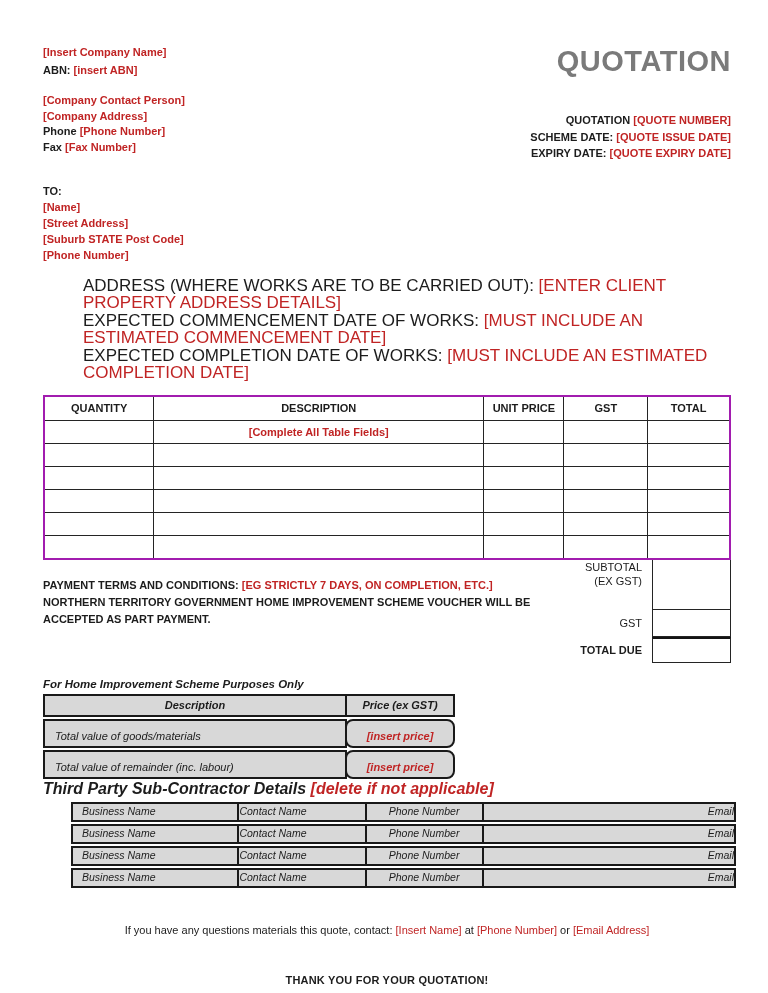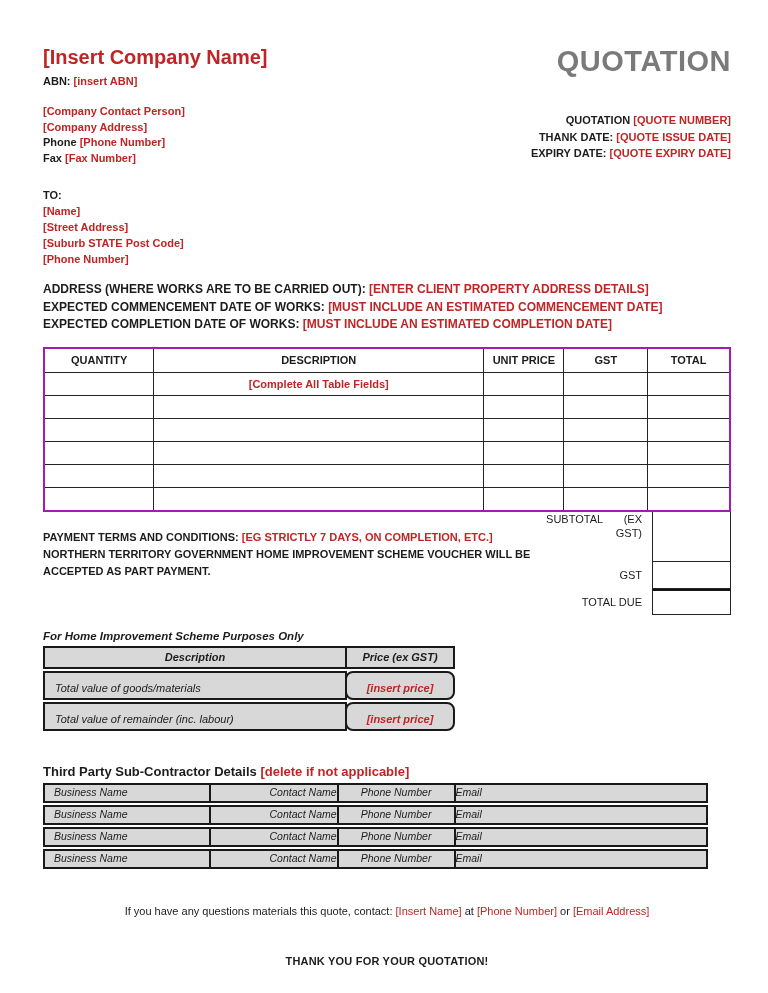--- a/index.html
+++ b/index.html
@@ -6,52 +6,52 @@
   html,body { background:#e8e8e8; }
   .page {
     width:768px; height:993px; background:#ffffff; margin:0 auto;
     font-family:"Liberation Sans", sans-serif; color:#1c1c1c; position:relative;
     overflow:hidden;
   }
   .content { padding:46px 37px 0 43px; }
 
   
   .hdr { display:flex; justify-content:space-between; }
-  .company-name { color:var(--red); font-size:20px; font-weight:bold; }
+  .company-name { color:var(--red); font-size:11px; font-weight:bold; }
   .abn-line { font-size:11px; margin-top:6px; font-weight:600; }
   .contact-block { margin-top:17px; font-size:11px; line-height:15.5px; font-weight:600; }
   .red { color:var(--red); }
   .hdr-right { text-align:right; }
   .quote-title { font-size:29px; font-weight:bold; color:#7a7a7a; letter-spacing:.5px; line-height:30px; }
   .quote-info { margin-top:36px; font-size:11px; line-height:16.5px; font-weight:bold; }
 
   
   .to-block { margin-top:21px; font-size:11px; line-height:16px; }
   .to-heading { font-weight:bold; }
   .to-block .red { font-weight:600; }
 
   
-  .works-block { margin-top:14px; font-size:12px; line-height:17.5px; font-weight:bold; }
+  .works-block { margin-top:14px; font-size:17px; line-height:17.5px; font-weight:normal;margin-left:40px; }
 
   
   table.main { width:100%; border-collapse:collapse; margin-top:13px; }
   table.main td, table.main th { border:1px solid #242424; font-size:11px; padding:0 4px; }
   table.main { border:2px solid #a21caf; }
   table.main th { font-weight:bold; text-align:center; height:25px; }
   table.main td { height:23px; }
   td.note-cell { text-align:center; color:var(--red); font-weight:bold; }
 
   
   .pay-row { display:flex; }
   .pay-text { width:535px; font-size:11px; font-weight:bold; line-height:17px; padding-top:17px; }
   .tot-labels { margin-left:auto; width:112px; font-size:11px; text-align:right; padding-right:10px; }
   .tot-boxes { width:84px; }
-  .lab1 { height:50px; display:flex; flex-direction:row; justify-content:flex-start; line-height:14.5px; }
+  .lab1 { height:50px; display:flex; flex-direction:column; justify-content:flex-start; line-height:14.5px; }
   .lab2 { height:27px; display:flex; align-items:center; justify-content:flex-end; }
-  .lab3 { height:26px; display:flex; align-items:center; justify-content:flex-end; font-weight:normal; }
+  .lab3 { height:26px; display:flex; align-items:center; justify-content:flex-end; font-weight:bold; }
   .tbox { border:1px solid #242424; border-top:none; background:#fff; }
   .tbox.b1 { height:50px; }
   .tbox.b2 { height:27px; }
   .tbox.b3 { height:26px; border-top:2.5px solid #141414; }
 
   
   .gcell { background:#d8d8d8; border:2px solid #191919; font-size:11px; font-style:italic; }
   .grow { display:flex; }
   .grow + .grow { margin-top:2px; }
 
@@ -59,27 +59,27 @@
   .his-title { margin-top:15px; font-size:11.5px; font-weight:bold; font-style:italic; }
   .his-table { width:412px; margin-top:4px; }
   .his-table .c-desc { width:304px; }
   .his-table .c-price { width:110px; margin-left:-2px; text-align:center; }
   .his-table .hd { font-weight:bold; text-align:center; padding:3px 0 4px; }
   .his-table .rw { padding:9px 0 4px; }
   .his-table .rw.c-desc { padding-left:10px; }
   .price-val { color:var(--red); font-weight:bold;border-radius:8px; }
 
   
-  .sub-title { margin-top:33px; font-size:13px; font-weight:bold; }
-  .sub-table { width:665px; margin-top:4px; }
+  .sub-title { margin-top:1px; font-size:16px; font-weight:bold; font-style:italic; }
+  .sub-table { width:665px; margin-top:4px;margin-left:28px; }
   .sub-table .gcell { font-size:10.5px; padding:1px 0 2px; line-height:13px; }
   .c-bus { width:178px; padding-left:9px !important; }
-  .c-con { width:137px; margin-left:-2px; text-align:right; }
+  .c-con { width:137px; margin-left:-2px; text-align:left; }
   .c-pho { width:126px; margin-left:-2px; text-align:center; }
-  .c-eml { width:270px; margin-left:-2px; text-align:left; }
+  .c-eml { width:270px; margin-left:-2px; text-align:right; }
 
   
   .contact-line { margin-top:36px; text-align:center; font-size:11px; }
   .thanks-line { margin-top:38px; text-align:center; font-size:11px; font-weight:bold; letter-spacing:.2px; }
 
   :root { --red:#c02424; }
 </style>
 </head>
 <body>
 
@@ -107,21 +107,21 @@
         </div>
       </div>
       <div class="hdr-right">
         <div class="quote-title">QUOTATION</div>
         <div class="quote-info">
           <div>
             <span>QUOTATION</span>
             <span class="red">[QUOTE NUMBER]</span>
           </div>
           <div>
-            <span>THANK DATE:</span>
+            <span>SCHEME DATE:</span>
             <span class="red">[QUOTE ISSUE DATE]</span>
           </div>
           <div>
             <span>EXPIRY DATE:</span>
             <span class="red">[QUOTE EXPIRY DATE]</span>
           </div>
         </div>
       </div>
     </div>
 

